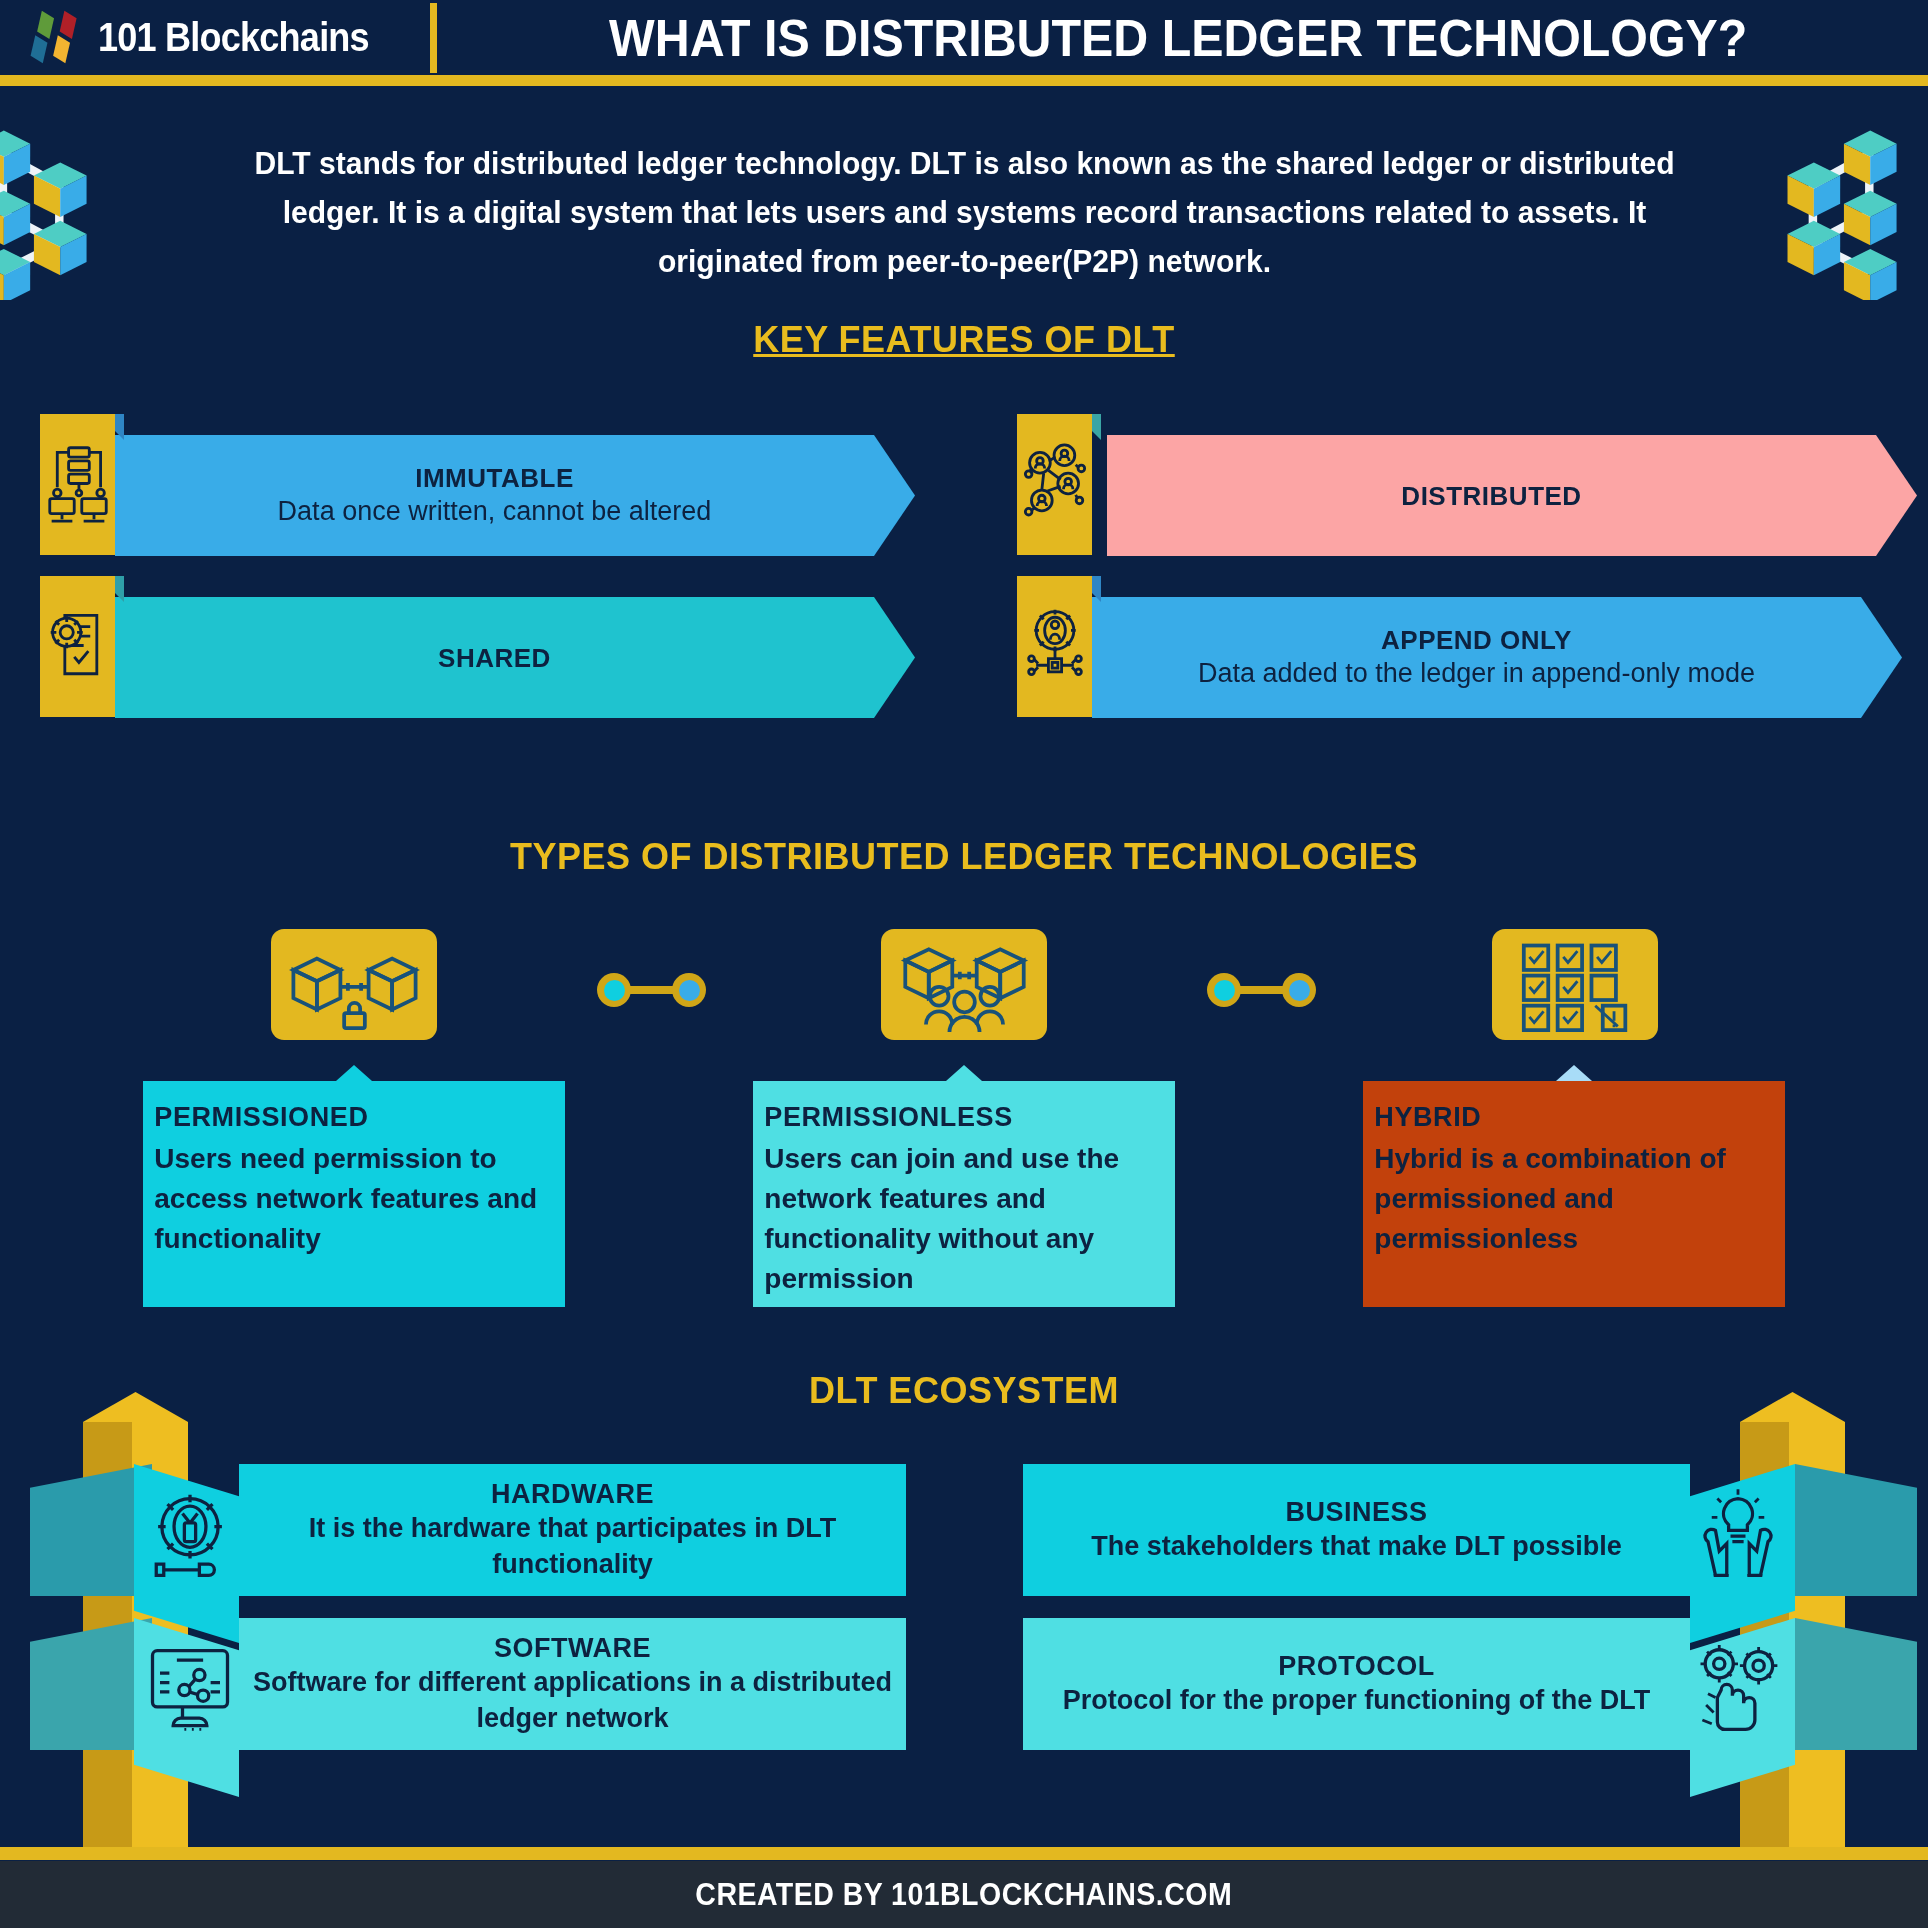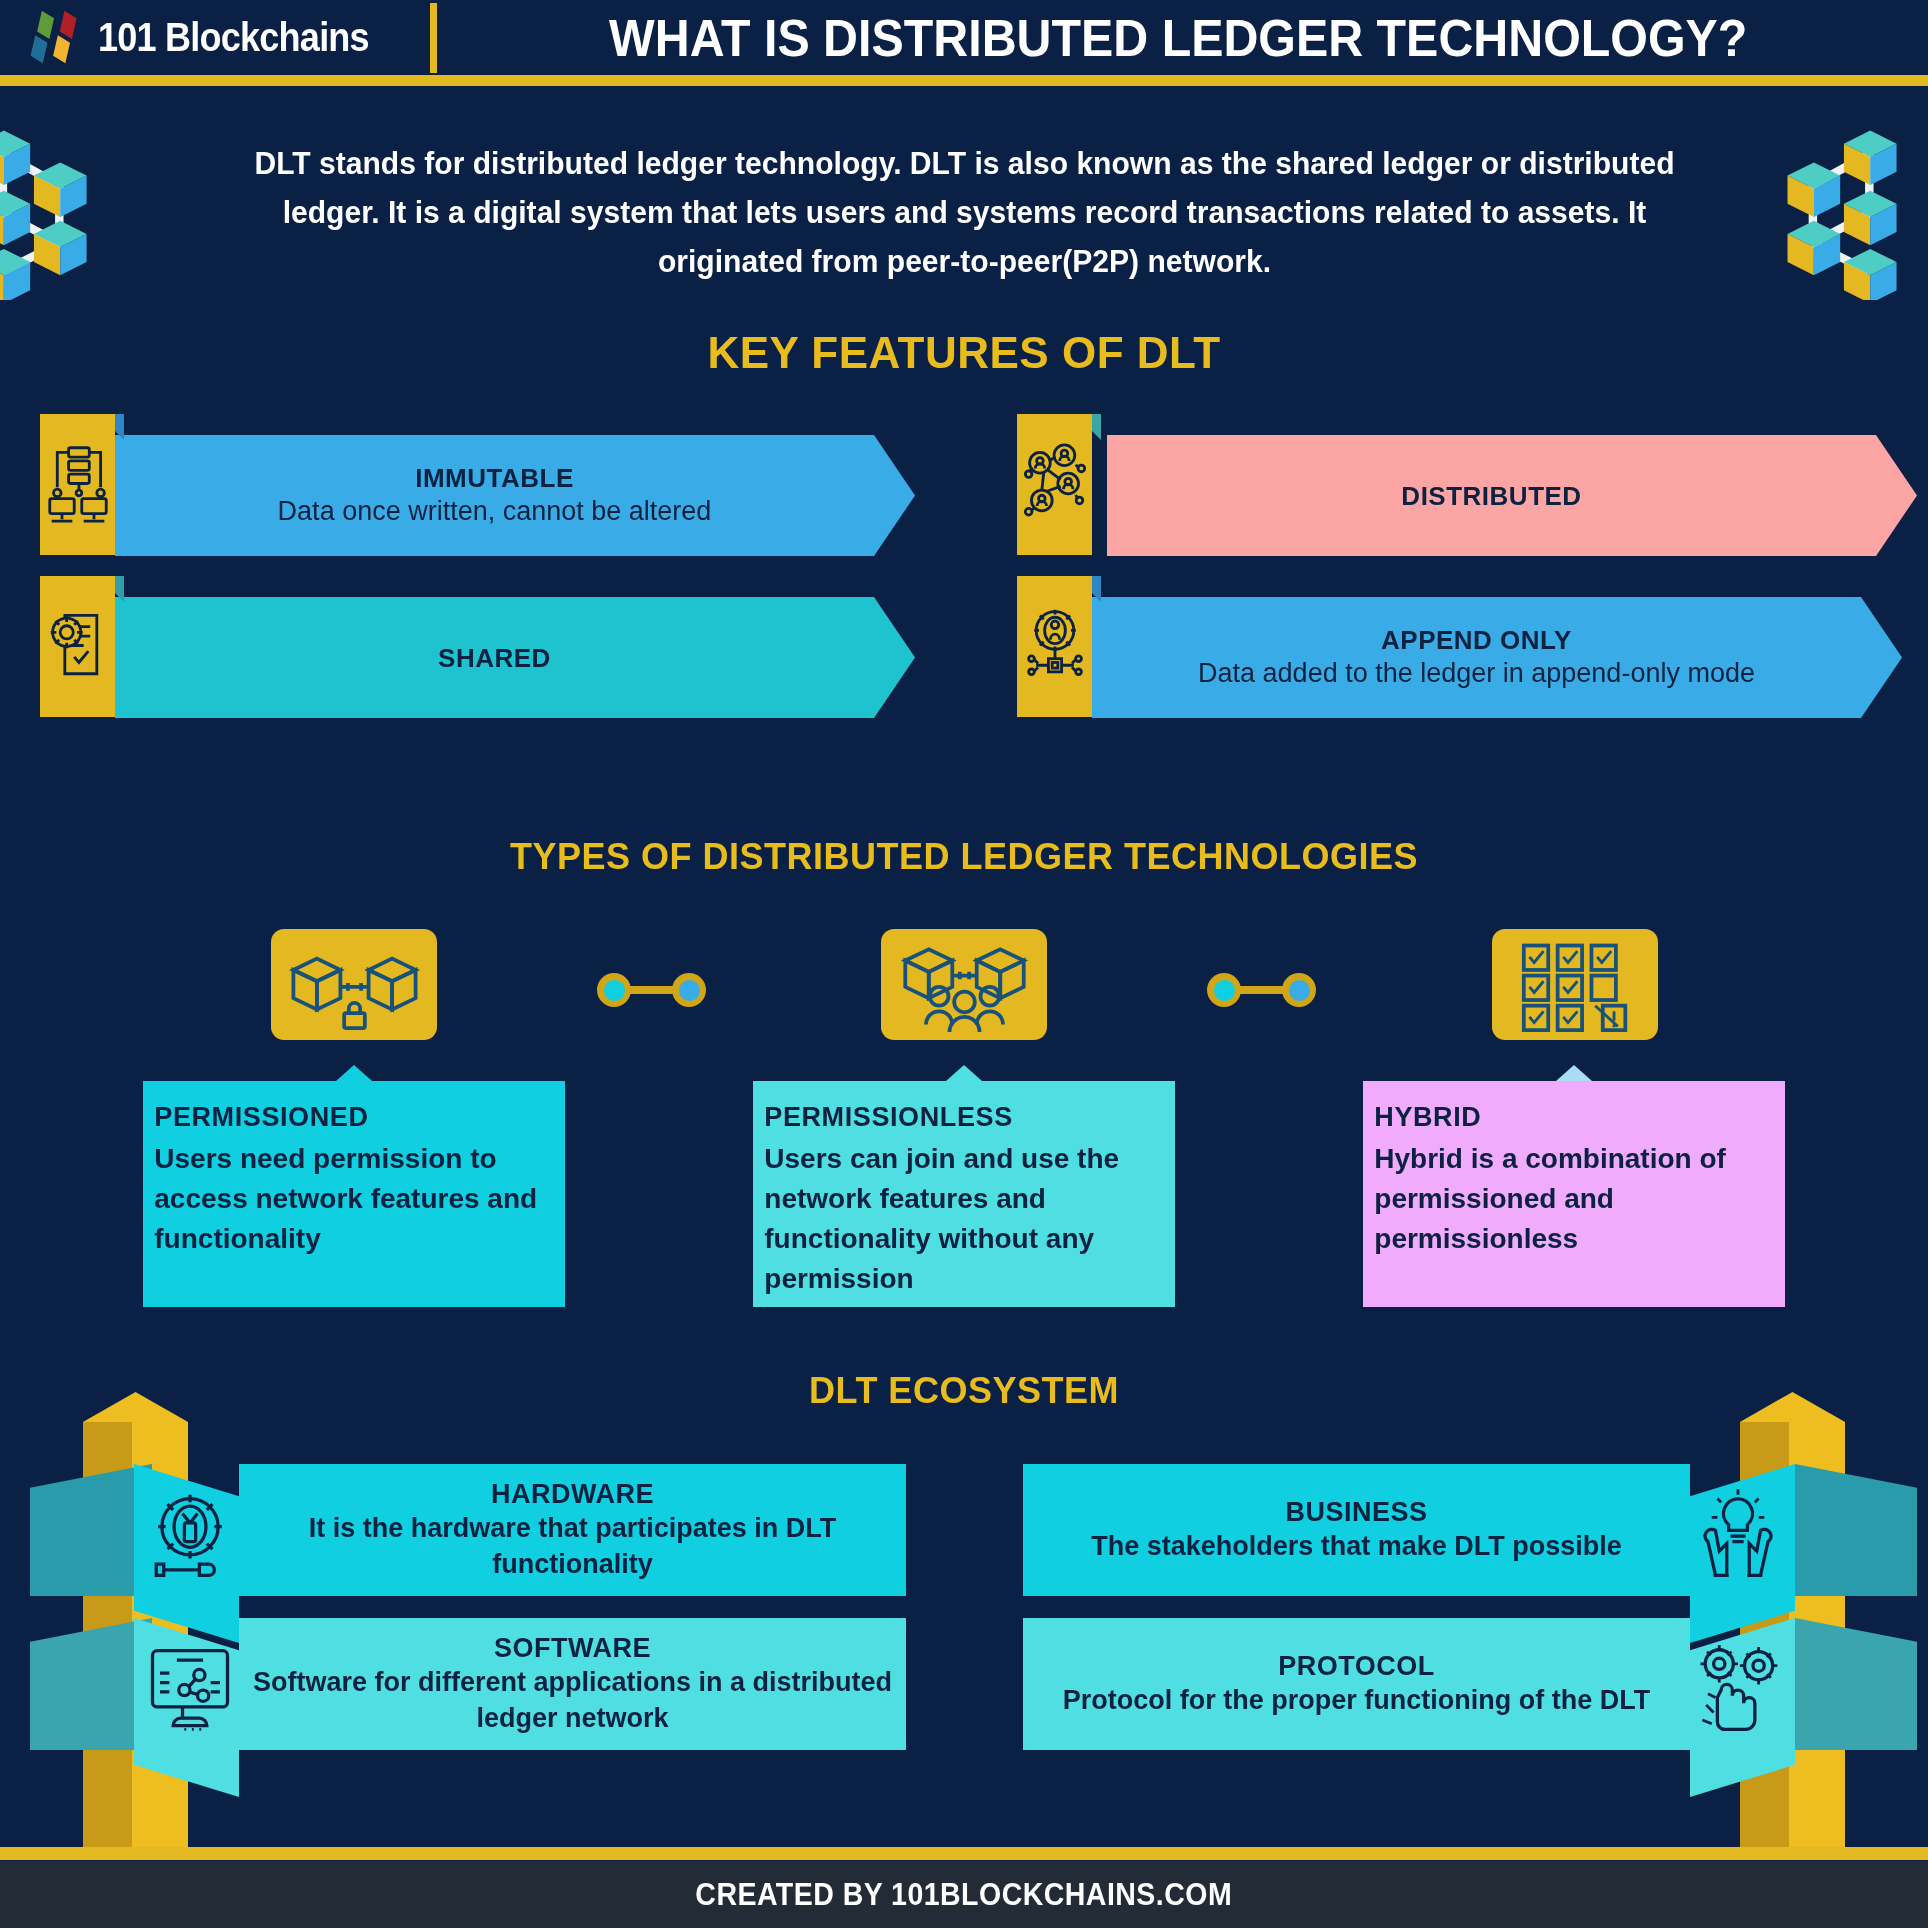--- a/index.html
+++ b/index.html
@@ -39,21 +39,21 @@
     position:absolute; left:211px; top:139px; width:1507px;
     text-align:center; color:#ffffff; font-size:31px; font-weight:bold;
     line-height:49px; transform:scaleX(0.97);
   }
 
   
   .sec-title {
     position:absolute; width:1928px; text-align:center;
     color:#e9bc1e; font-weight:bold; letter-spacing:0.5px;
   }
-  #sec-key { top:328px; font-size:44px; }
+  #sec-key { top:319px; font-size:36px;text-decoration:underline; }
   #sec-types { top:836px; font-size:36px; }
   #sec-eco { top:1370px; font-size:36px; }
 
   
   .feat { position:absolute; height:160px; }
   .feat .tile {
     position:absolute; left:0; top:0; width:75px; height:141px;
     background:#e3b820; z-index:3;
   }
   .feat .tile-fold {
@@ -432,21 +432,21 @@
     <div class="t-title">PERMISSIONED</div>
     <div class="t-desc">Users need permission to access network features and functionality</div>
   </div>
 
   <div class="type-card" style="left:753px; top:1081px; background:#4fdfe3; height:226px;">
     <div class="notch" style="border-bottom:16px solid #4fdfe3;"></div>
     <div class="t-title">PERMISSIONLESS</div>
     <div class="t-desc">Users can join and use the network features and functionality without any permission</div>
   </div>
 
-  <div class="type-card" style="left:1363px; top:1081px; background:#f0abfc; height:226px;">
+  <div class="type-card" style="left:1363px; top:1081px; background:#c2410c; height:226px;">
     <div class="notch" style="border-bottom:16px solid #a8dcf7;"></div>
     <div class="t-title">HYBRID</div>
     <div class="t-desc">Hybrid is a combination of permissioned and permissionless</div>
   </div>
 
   <div class="sec-title" id="sec-eco">DLT ECOSYSTEM</div>
 
   <div class="pillar" style="left:83px; top:1422px; height:426px;">
     <div class="cap">
       <svg width="169" height="68" viewBox="0 0 180 72">

